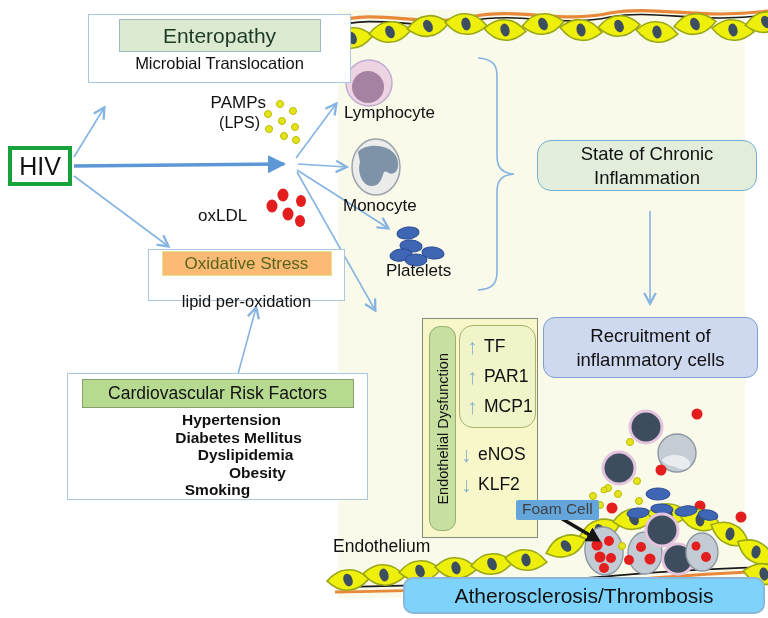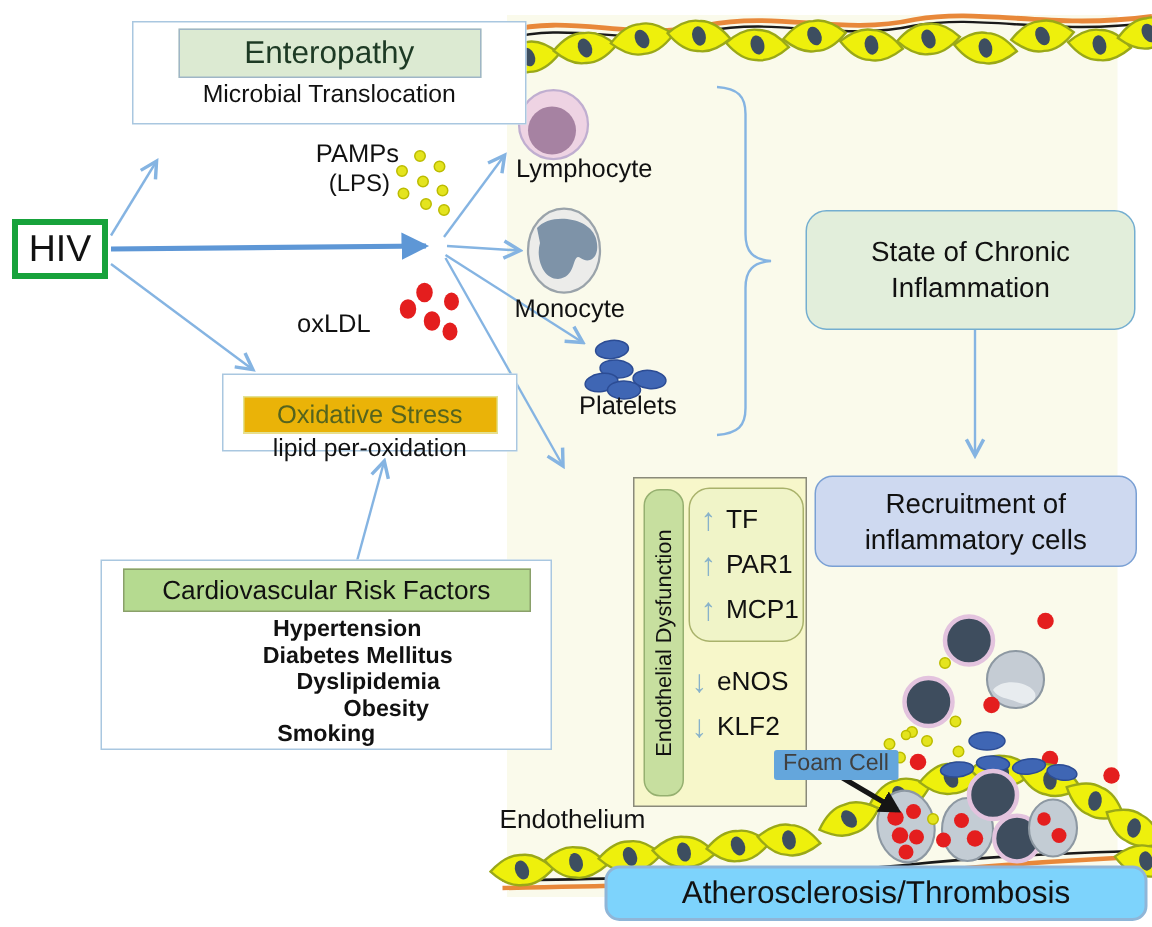--- a/index.html
+++ b/index.html
@@ -18,38 +18,38 @@
   #enteroHead{margin:4px auto 2px;width:202px;height:33px;background:#dcead2;border:1px solid #9fb6c6;
        display:flex;align-items:center;justify-content:center;font-size:21px;color:#1d3a24;box-sizing:border-box;}
   #enteroSub{font-size:16.5px;}
   
   #pamps{left:150px;top:93px;width:116px;text-align:right;line-height:20px;}
   #pamps .l1{font-size:17px;}
   #pamps .l2{font-size:16px;padding-right:6px;}
   #oxldl{left:198px;top:206px;font-size:17px;}
   
   #oxs{left:148px;top:249px;width:197px;height:52px;border:1.5px solid #a9c7e0;background:#fff;text-align:center;}
-  #oxsHead{margin:14px auto 0;width:170px;height:25px;background:#eab308;border:1px solid #e2e292;
+  #oxsHead{margin:1px auto 0;width:170px;height:25px;background:#fdba74;border:1px solid #e2e292;
        display:flex;align-items:center;justify-content:center;font-size:17px;color:#55641e;box-sizing:border-box;}
-  #oxsSub{font-size:16.5px;margin-top:1px;}
+  #oxsSub{font-size:16.5px;margin-top:16px;}
   
   #cvrf{left:67px;top:373px;width:301px;height:127px;border:1.5px solid #a9c7e0;background:#fff;}
   #cvrfHead{margin:5px auto 3px;width:272px;height:29px;background:#b5da90;border:1px solid #8aa06a;
        display:flex;align-items:center;justify-content:center;font-size:17.5px;box-sizing:border-box;}
   .cvItem{font-size:15.5px;line-height:17.5px;text-align:center;font-weight:bold;}
   .cvItem:nth-child(2){padding-left:28px;}
   .cvItem:nth-child(3){padding-left:42px;}
   .cvItem:nth-child(4){padding-left:56px;}
   .cvItem:nth-child(5){padding-left:80px;}
   
   #lymphL{left:344px;top:103px;font-size:17px;}
   #monoL{left:343px;top:196px;font-size:17px;}
   #platL{left:386px;top:261px;font-size:17px;}
   
-  #state{left:537px;top:140px;width:220px;height:80px;background:#e2eedb;border:1.6px solid #74aed0;
+  #state{left:537px;top:140px;width:220px;height:51px;background:#e2eedb;border:1.6px solid #74aed0;
        border-radius:14px;display:flex;align-items:center;justify-content:center;text-align:center;
        font-size:18.5px;line-height:24px;padding:0 14px;}
   #recr{left:543px;top:317px;width:215px;height:61px;background:#ced9f0;border:1.6px solid #7aa0d4;
        border-radius:12px;display:flex;align-items:center;justify-content:center;text-align:center;
        font-size:18.5px;line-height:24px;padding:0 10px;}
   
   #endoPanel{left:422px;top:318px;width:116px;height:220px;background:#f7f7ca;border:1.2px solid #8a8a7a;}
   #endoBar{position:absolute;left:6px;top:7px;width:27px;height:205px;background:#c7df9f;border:1px solid #96b070;
        border-radius:11px;display:flex;align-items:center;justify-content:center;box-sizing:border-box;}
   #endoBarText{writing-mode:vertical-rl;transform:rotate(180deg);font-size:14.5px;white-space:nowrap;}

